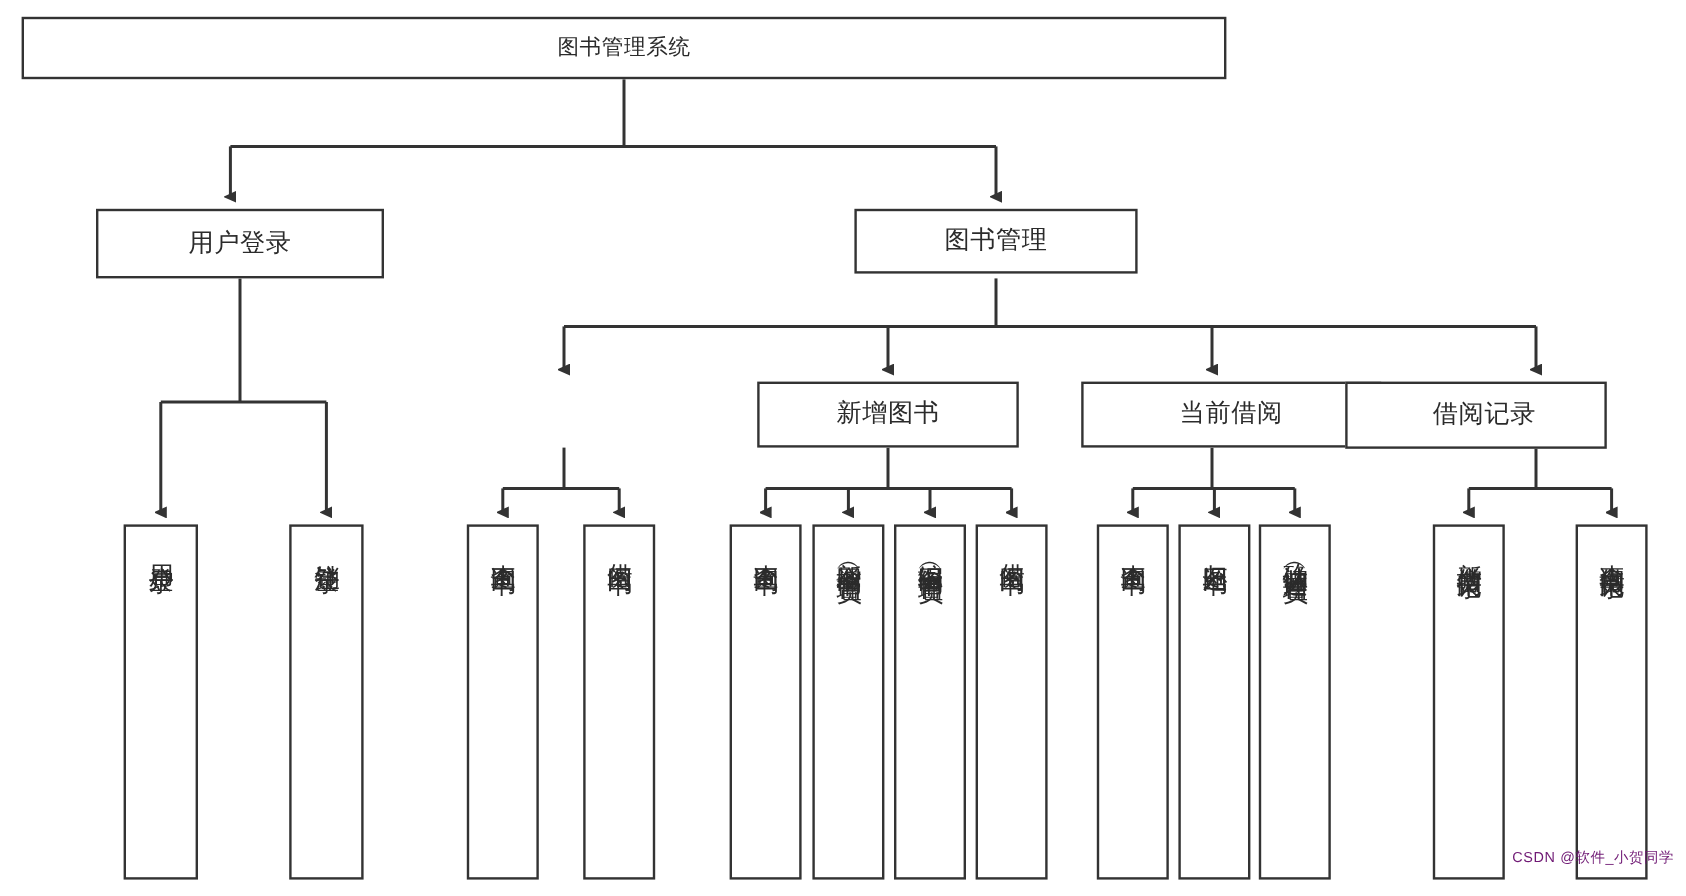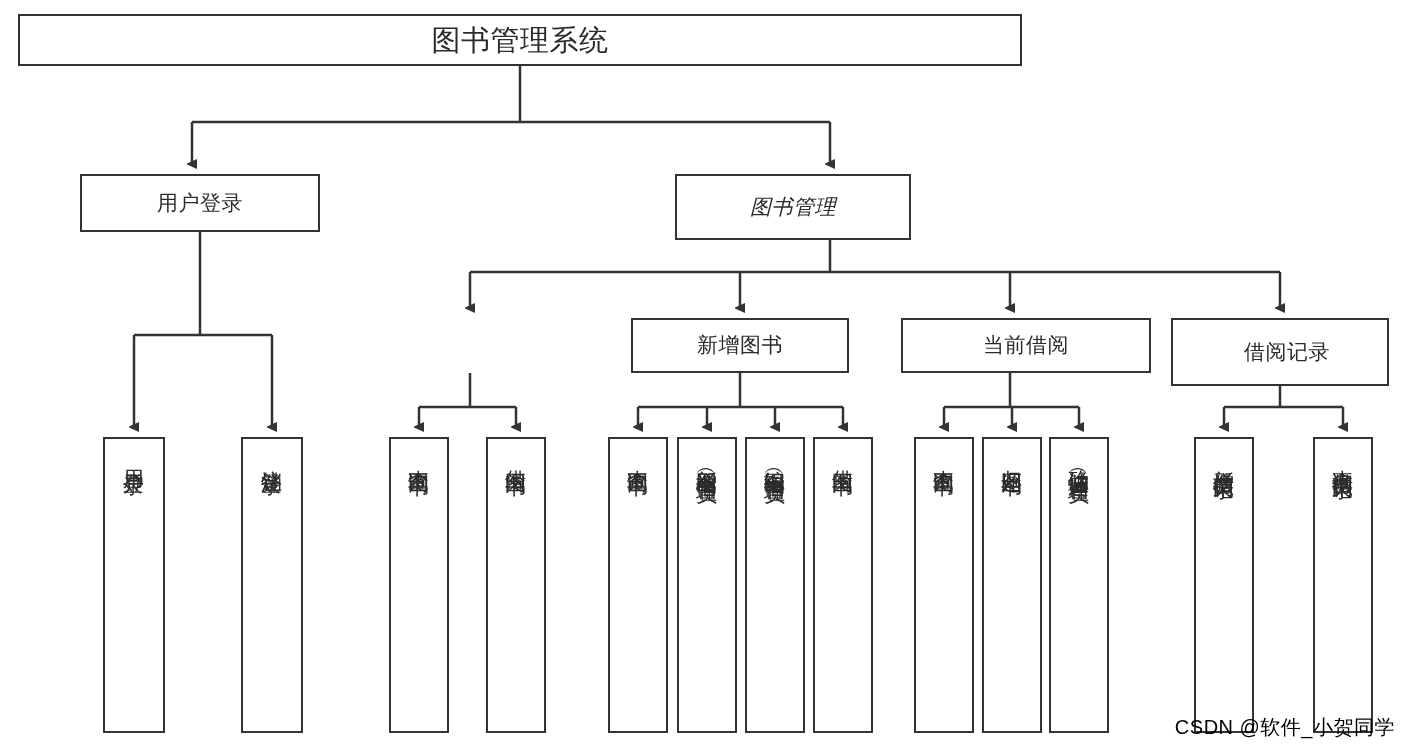--- a/index.html
+++ b/index.html
@@ -40,40 +40,40 @@
     text-align: center;
     line-height: 1.18;
     color: #2b2b2b;
   }
   .node.horizontal .node-label {
     font-size: 21px;
     letter-spacing: 0.5px;
     white-space: nowrap;
   }
   .node.root .node-label {
-    font-size: 29px;
+    font-size: 18px;
   }
   .node.vertical {
     align-items: flex-start;
     padding-top: 14px;
   }
   .node.vertical .node-label {
     writing-mode: vertical-rl;
     text-orientation: upright;
     font-size: 21px;
     letter-spacing: 2px;
     line-height: 1.0;
     white-space: nowrap;
   }
   .watermark {
     position: absolute;
     right: 10px;
-    bottom: 6px;
-    font-size: 20px;
-    color: #000000;
+    bottom: 24px;
+    font-size: 12px;
+    color: #701a75;
     white-space: nowrap;
     letter-spacing: 0.5px;
   }
 </style>
 </head>
 <body>
 
 <div id="diagram-root">
 
   <svg class="connectors" viewBox="0 0 1405 747">
@@ -128,31 +128,31 @@
     </g>
   </svg>
 
   <div class="node root horizontal" style="left:18px; top:14px; width:1004px; height:52px;">
     <span class="node-label">图书管理系统</span>
   </div>
 
   <div class="node horizontal" style="left:80px; top:174px; width:240px; height:58px;">
     <span class="node-label">用户登录</span>
   </div>
-  <div class="node horizontal" style="left:675px; top:174px; width:236px; height:66px;font-style:italic;">
+  <div class="node horizontal" style="left:712px; top:174px; width:236px; height:54px;">
     <span class="node-label">图书管理</span>
   </div>
 
   <div class="node horizontal" style="left:631px; top:318px; width:218px; height:55px;">
     <span class="node-label">新增图书</span>
   </div>
   <div class="node horizontal" style="left:901px; top:318px; width:250px; height:55px;">
     <span class="node-label">当前借阅</span>
   </div>
-  <div class="node horizontal" style="left:1171px; top:318px; width:218px; height:68px;padding-left:14px;">
+  <div class="node horizontal" style="left:1121px; top:318px; width:218px; height:56px;padding-left:14px;">
     <span class="node-label">借阅记录</span>
   </div>
 
   <div class="node vertical" style="left:103px; top:437px; width:62px; height:296px;">
     <span class="node-label">用户登录</span>
   </div>
   <div class="node vertical" style="left:241px; top:437px; width:62px; height:296px;">
     <span class="node-label">注销登录</span>
   </div>
   <div class="node vertical" style="left:389px; top:437px; width:60px; height:296px;">

